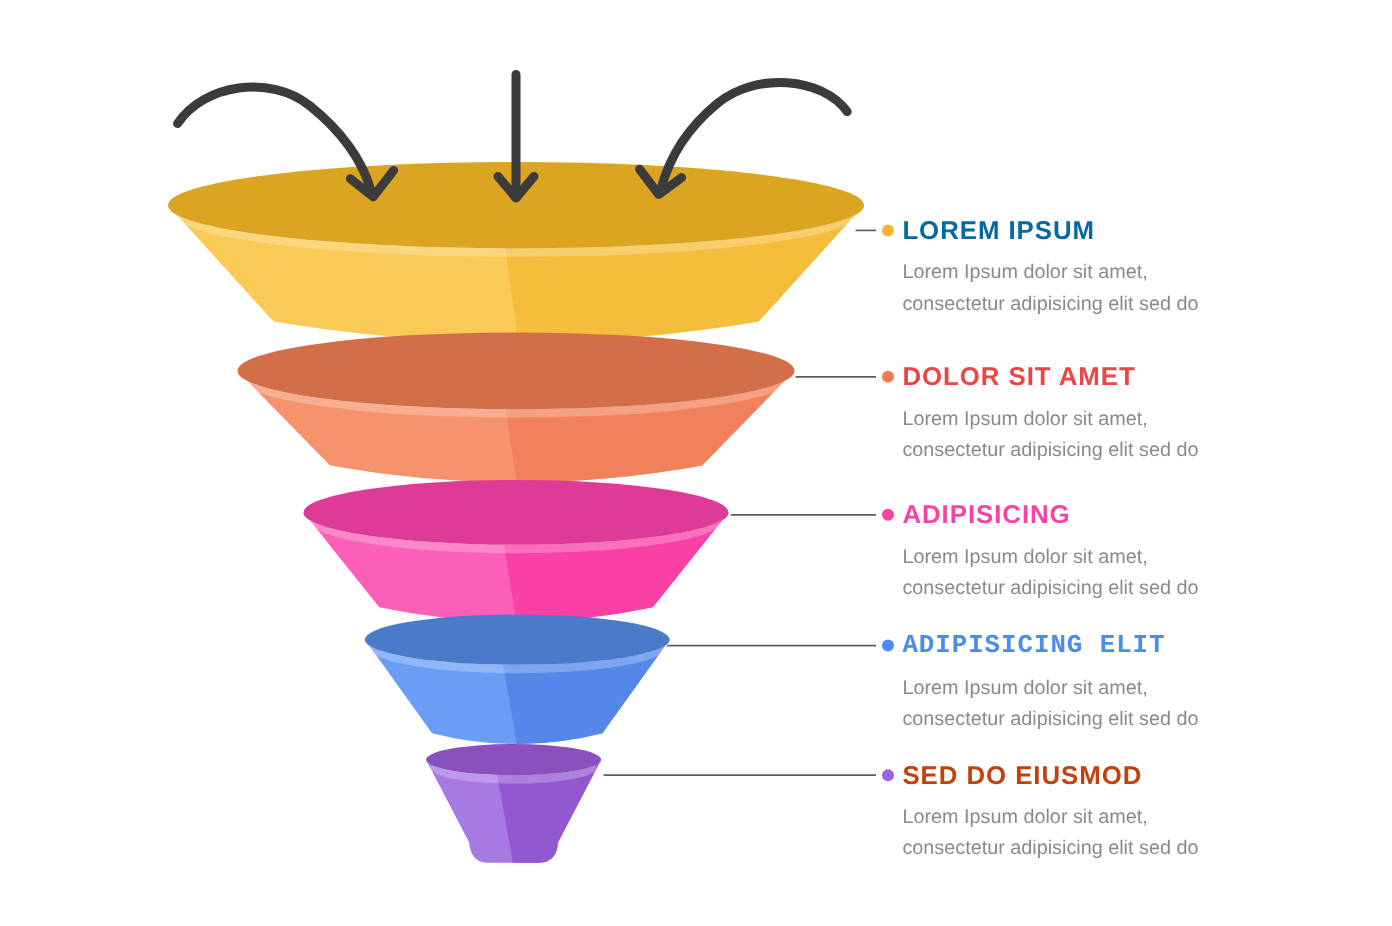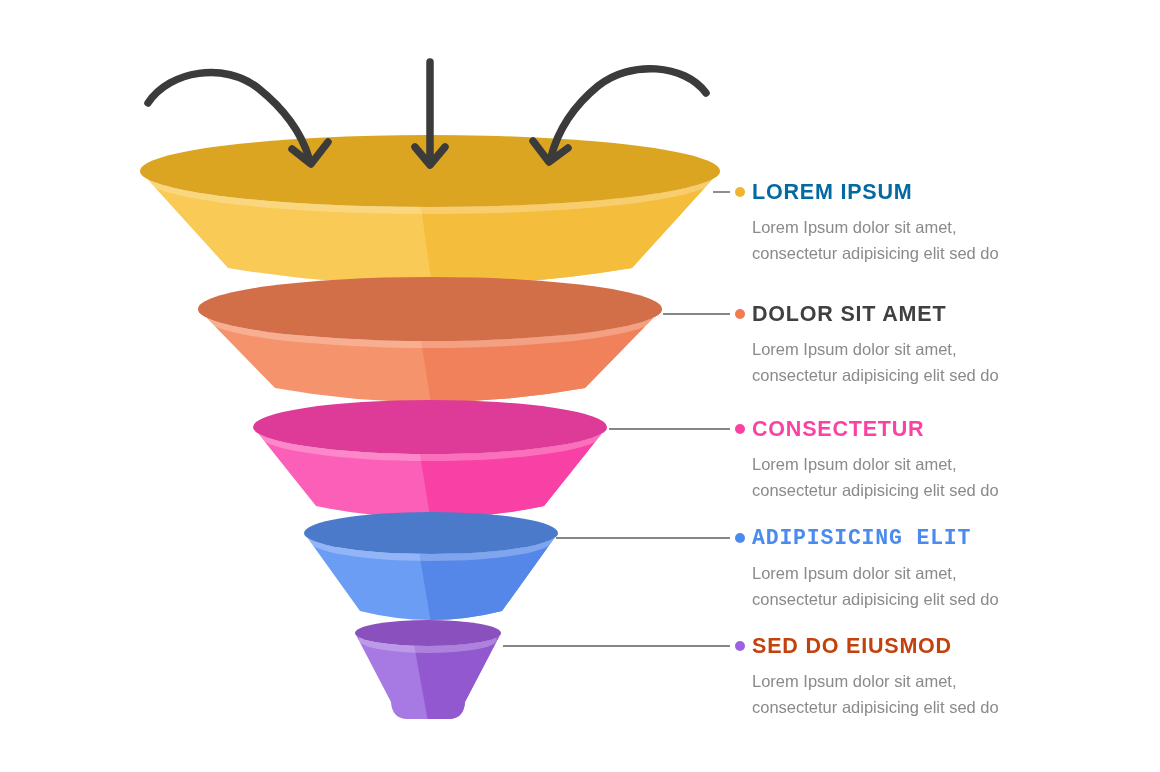--- a/index.html
+++ b/index.html
@@ -144,28 +144,28 @@
 
   <div class="labels">
     <div class="stage-row row-0">
       <div class="stage-heading" style="color: #0369a1;">LOREM IPSUM</div>
       <div class="stage-desc" style="color: rgb(138, 138, 138);">
         <span>Lorem Ipsum dolor sit amet,</span><br>
         <span>consectetur adipisicing elit sed do</span>
       </div>
     </div>
     <div class="stage-row row-1">
-      <div class="stage-heading" style="color: #404040;">DOLOR SIT AMET</div>
+      <div class="stage-heading" style="color: #ef4444;">DOLOR SIT AMET</div>
       <div class="stage-desc" style="color: rgb(138, 138, 138);">
         <span>Lorem Ipsum dolor sit amet,</span><br>
         <span>consectetur adipisicing elit sed do</span>
       </div>
     </div>
     <div class="stage-row row-2">
-      <div class="stage-heading" style="color: rgb(250, 65, 164);">CONSECTETUR</div>
+      <div class="stage-heading" style="color: rgb(250, 65, 164);">ADIPISICING</div>
       <div class="stage-desc" style="color: rgb(138, 138, 138);">
         <span>Lorem Ipsum dolor sit amet,</span><br>
         <span>consectetur adipisicing elit sed do</span>
       </div>
     </div>
     <div class="stage-row row-3">
       <div class="stage-heading" style="color: rgb(76, 139, 238); font-family: Liberation Mono, monospace;">ADIPISICING ELIT</div>
       <div class="stage-desc" style="color: rgb(138, 138, 138);">
         <span>Lorem Ipsum dolor sit amet,</span><br>
         <span>consectetur adipisicing elit sed do</span>

